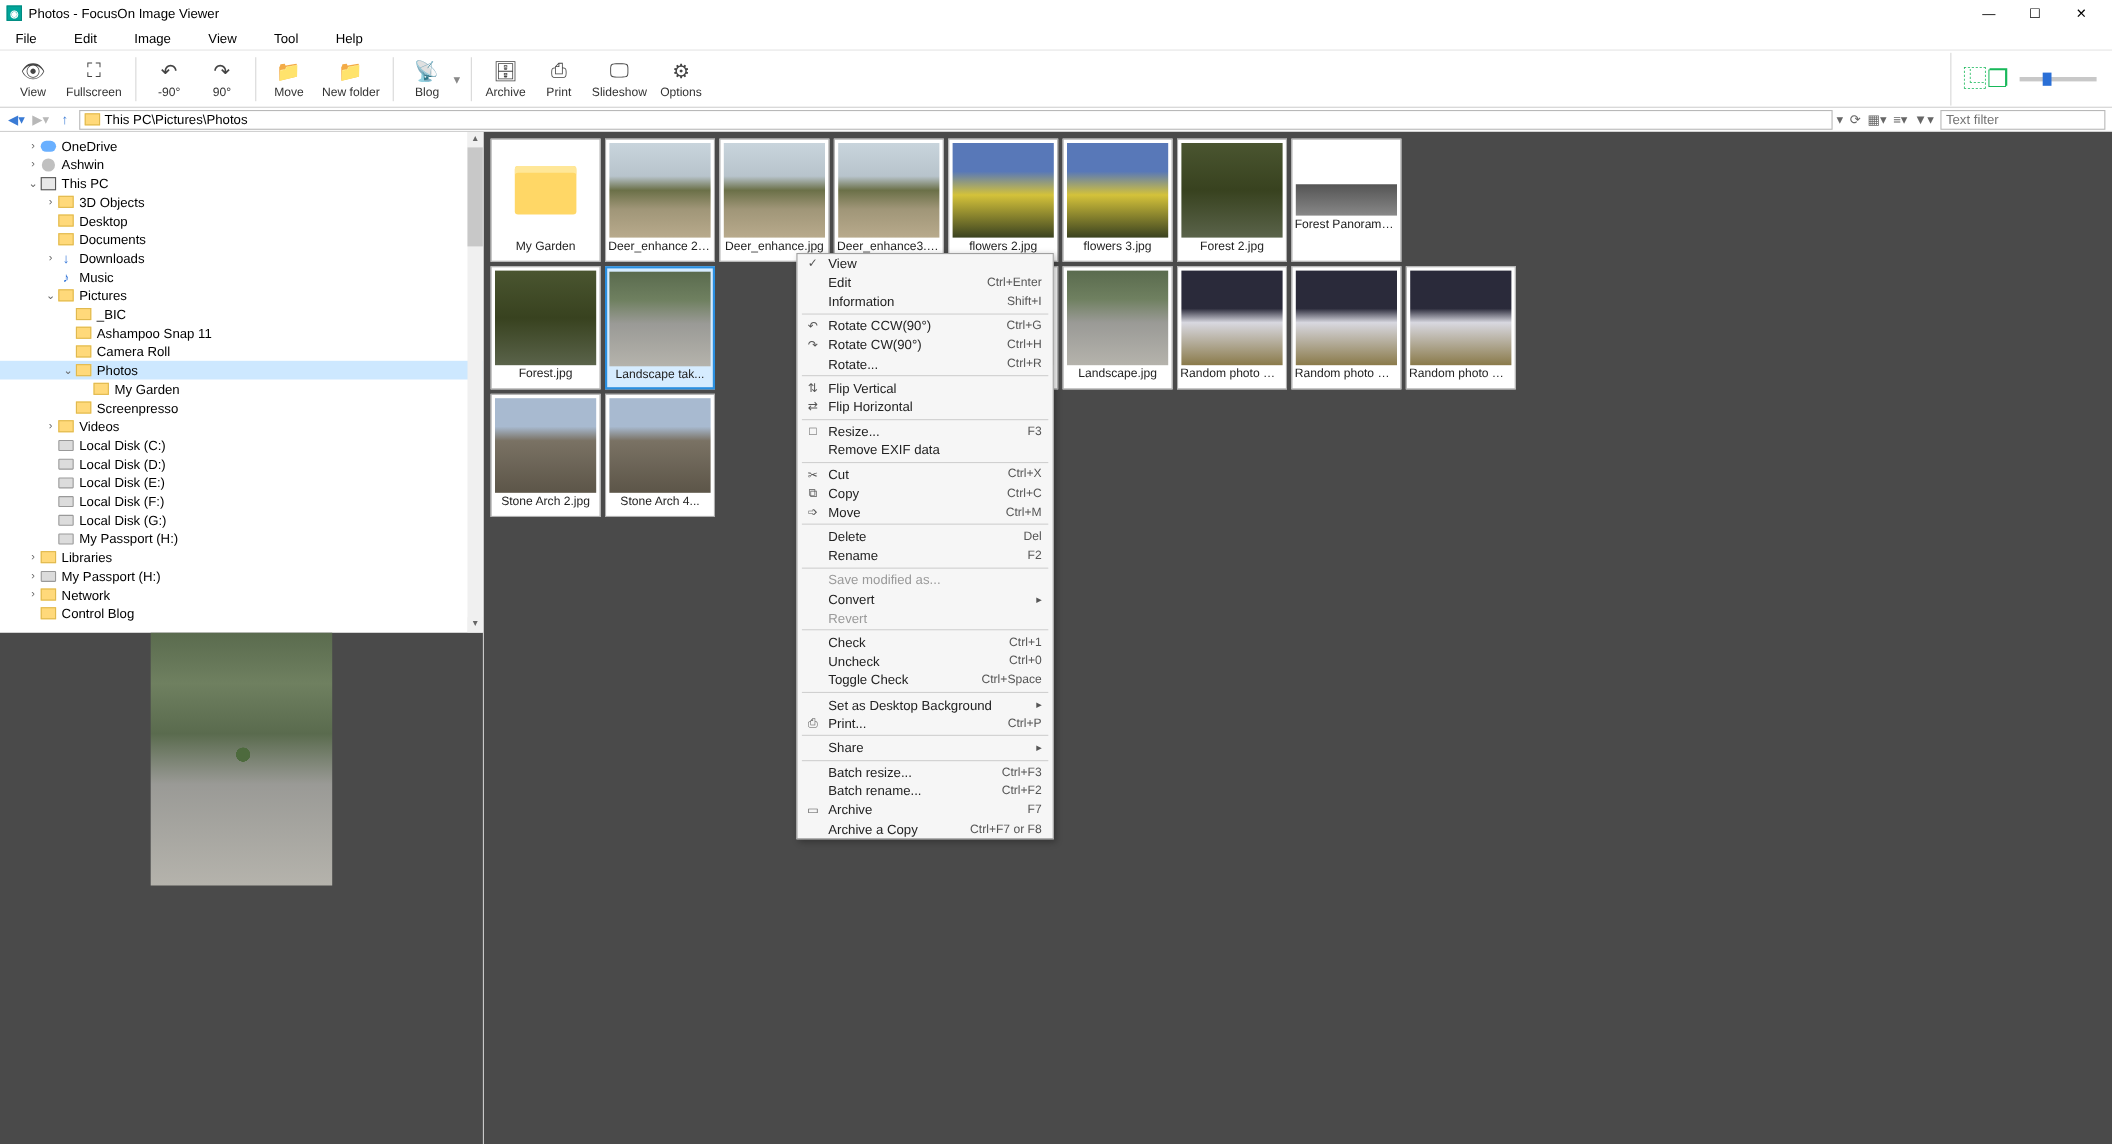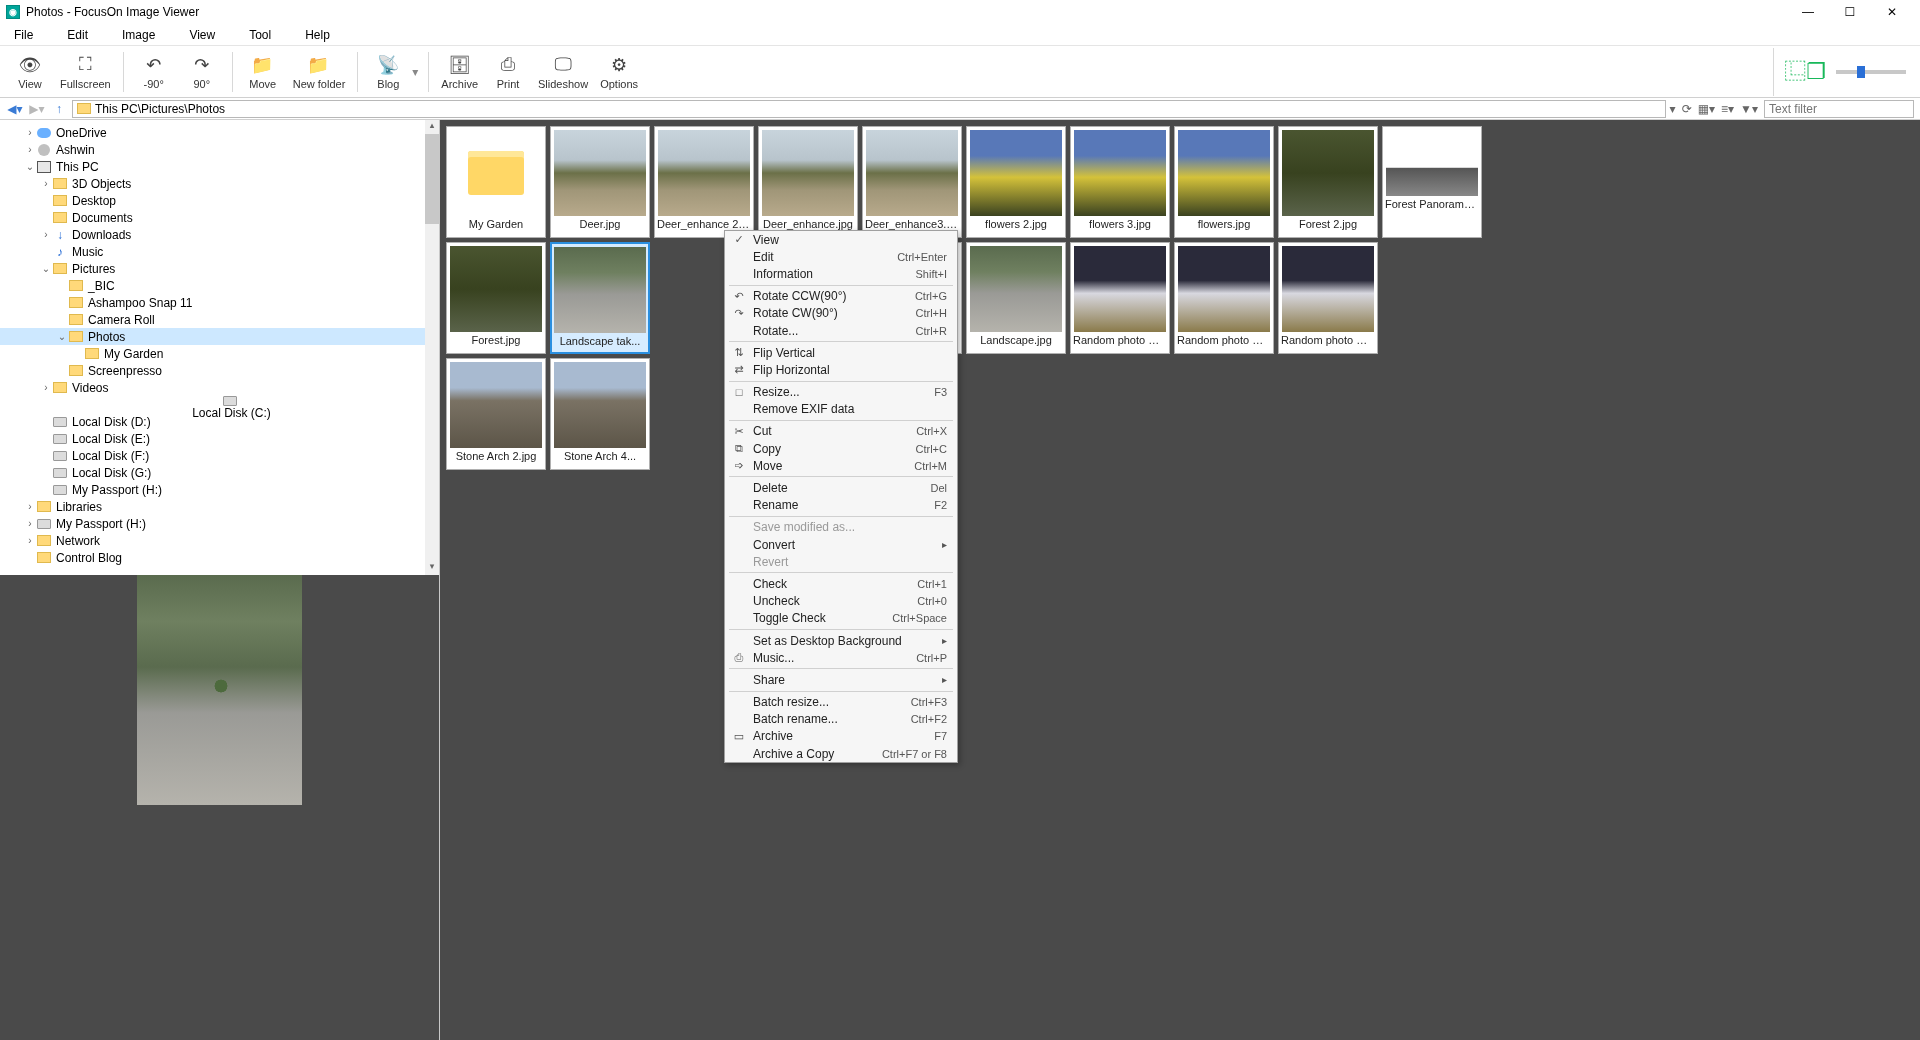--- a/index.html
+++ b/index.html
@@ -277,21 +277,21 @@
           </span>
           <span>Screenpresso</span>
         </div>
         <div class="node" style="padding-left: 40px;">
           <span class="twist">›</span>
           <span class="nicon">
             <span class="ico-folder"></span>
           </span>
           <span>Videos</span>
         </div>
-        <div class="node" style="padding-left: 40px; flex-direction: column;">
+        <div class="node" style="padding-left: 40px;">
           <span class="twist"></span>
           <span class="nicon">
             <span class="ico-drive"></span>
           </span>
           <span>Local Disk (C:)</span>
         </div>
         <div class="node" style="padding-left: 40px;">
           <span class="twist"></span>
           <span class="nicon">
             <span class="ico-drive"></span>
@@ -366,45 +366,37 @@
   <div class="grid" id="grid">
       <div class="row">
         <div class="thumb folder">
           <div class="timg folder">
             <div class="fico"></div>
           </div>
           <div class="tlabel">My Garden</div>
         </div>
         <div class="thumb">
           <div class="timg outdoor"></div>
-          <div class="tlabel">Deer.jpg</div>
-        </div>
-        <div class="thumb">
-          <div class="timg outdoor"></div>
           <div class="tlabel">Deer_enhance 2.jpg</div>
         </div>
         <div class="thumb">
           <div class="timg outdoor"></div>
           <div class="tlabel">Deer_enhance.jpg</div>
         </div>
         <div class="thumb">
           <div class="timg outdoor"></div>
           <div class="tlabel">Deer_enhance3.jpg</div>
         </div>
         <div class="thumb">
           <div class="timg flowers"></div>
           <div class="tlabel">flowers 2.jpg</div>
         </div>
         <div class="thumb">
           <div class="timg flowers"></div>
           <div class="tlabel">flowers 3.jpg</div>
-        </div>
-        <div class="thumb">
-          <div class="timg flowers"></div>
-          <div class="tlabel">flowers.jpg</div>
         </div>
         <div class="thumb">
           <div class="timg forest"></div>
           <div class="tlabel">Forest 2.jpg</div>
         </div>
         <div class="thumb">
           <div class="timg pano"></div>
           <div class="tlabel">Forest Panorama.jpg</div>
         </div>
       </div>
@@ -548,21 +540,21 @@
       <span>Toggle Check</span>
       <span class="csc">Ctrl+Space</span>
     </div>
     <div class="csep"></div>
     <div class="citem">
       <span>Set as Desktop Background</span>
       <span class="carrow">▸</span>
     </div>
     <div class="citem">
       <span class="cicon">⎙</span>
-      <span>Music...</span>
+      <span>Print...</span>
       <span class="csc">Ctrl+P</span>
     </div>
     <div class="csep"></div>
     <div class="citem">
       <span>Share</span>
       <span class="carrow">▸</span>
     </div>
     <div class="csep"></div>
     <div class="citem">
       <span>Batch resize...</span>

